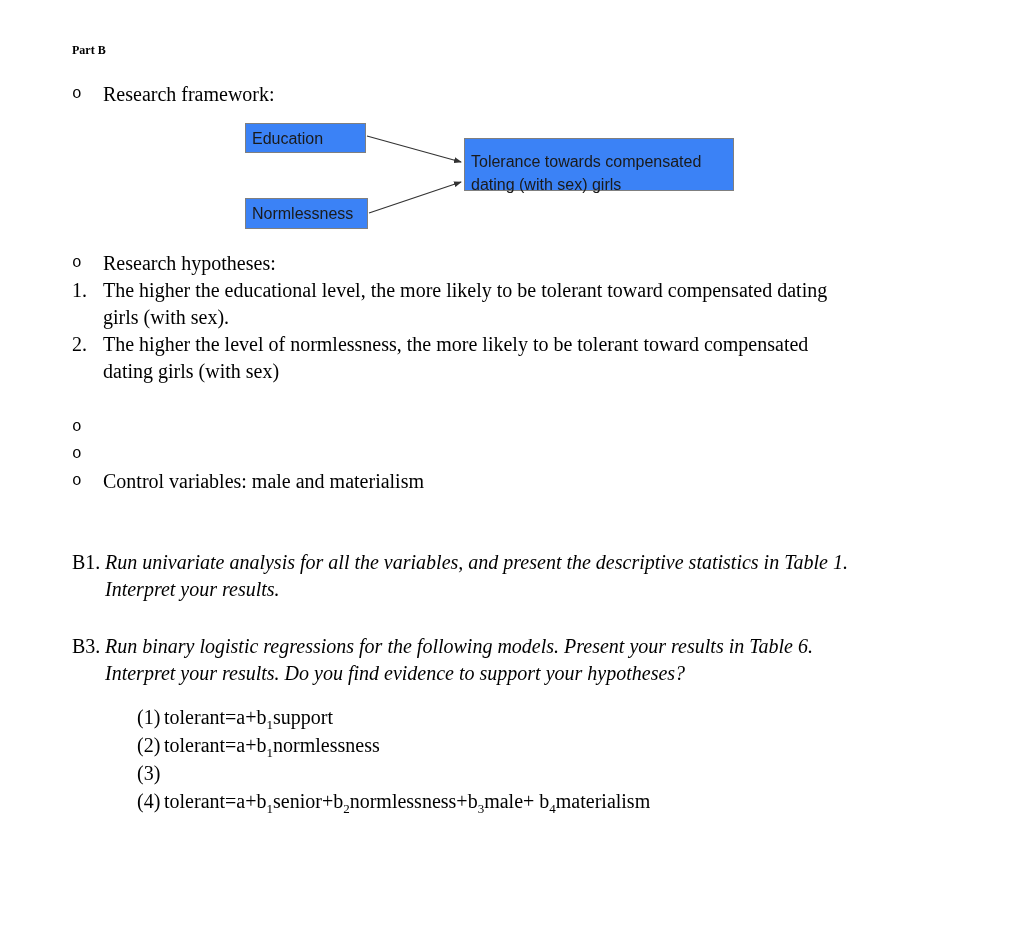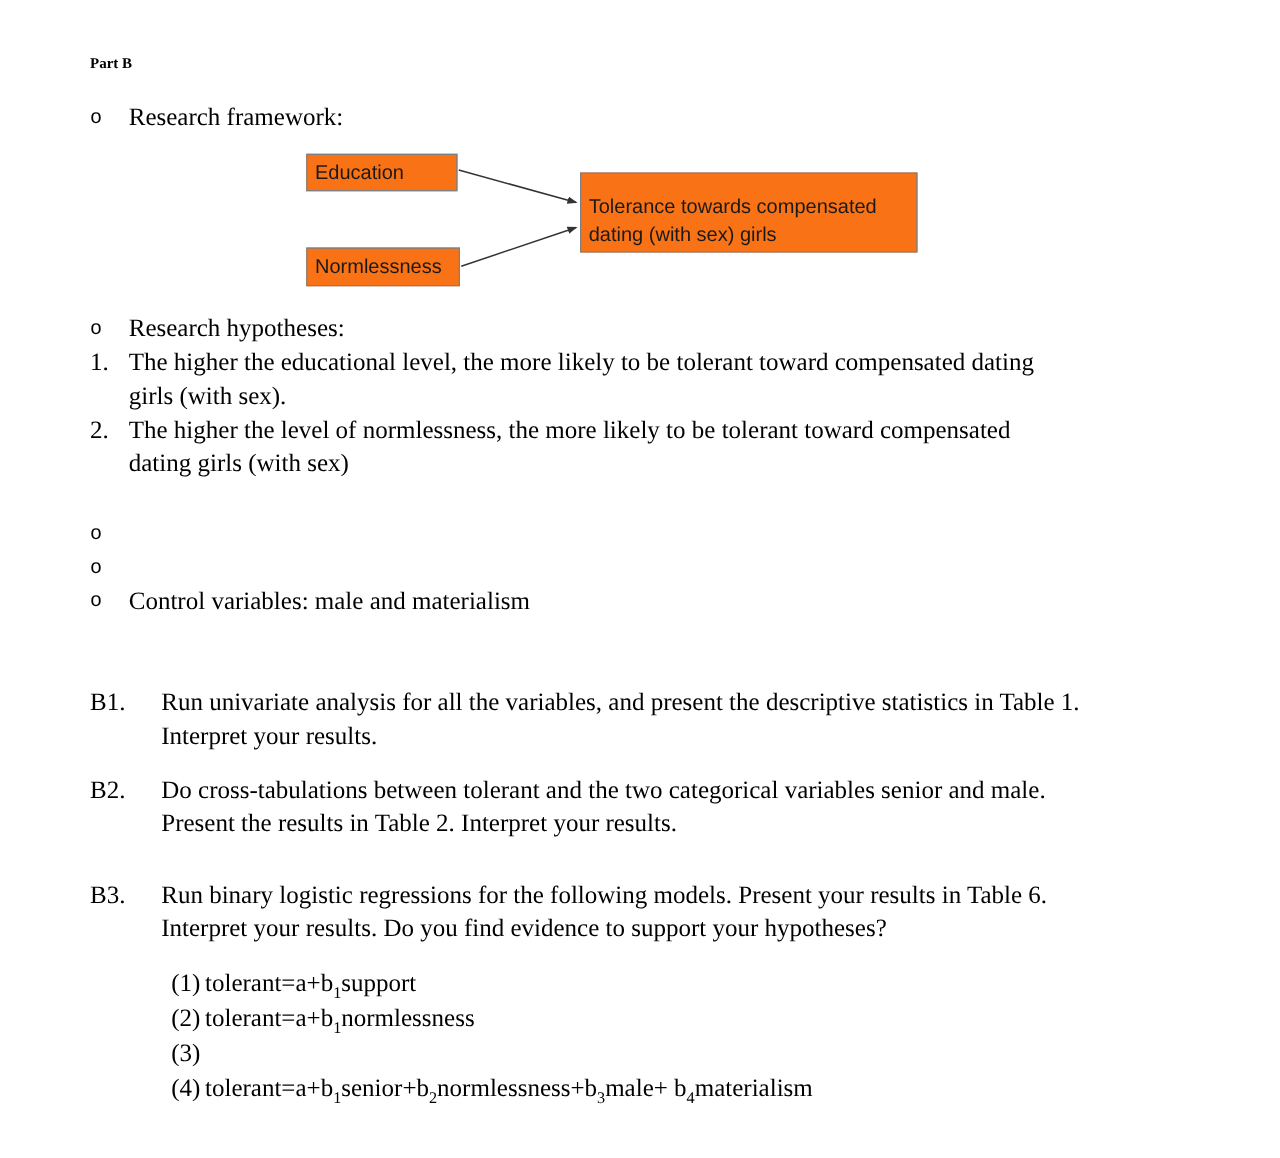--- a/index.html
+++ b/index.html
@@ -27,38 +27,38 @@
   .li .li-text { white-space: pre-line; }
 
   .mt-bullet1 { margin-top: 17px; }
 
   
   .diagram { position: relative; margin-top: 13px; margin-left: 0; height: 112px; width: 700px; }
   .diagram svg.arrows { position: absolute; left: 0; top: 0; }
   .dbox {
     position: absolute;
     border: 1.5px solid #7f7f7f;
-    background: #f97316;
+    background: #3b82f6;
     font-family: "Liberation Sans", "DejaVu Sans", sans-serif;
     font-size: 16px; line-height: 23px; color: #1a1a1a;
     box-sizing: border-box;
     display: flex; align-items: center;
     padding: 1px 6px;
   }
   .box-edu  { left: 173px; top: 2px;  width: 121px; height: 30px; }
   .box-norm { left: 173px; top: 77px; width: 123px; height: 31px; }
-  .box-outcome { left: 392px; top: 17px; width: 270px; height: 64px; align-items: flex-end; padding-top: 17px; }
+  .box-outcome { left: 392px; top: 17px; width: 270px; height: 53px; align-items: center; padding-top: 17px; }
 
   .hyp-group { margin-top: 17px; }
   .vars-group { margin-top: 29px; }
 
   .tasks-group { margin-top: 54px; }
-  .task { display: flex; align-items: flex-start; gap: 24px; }
+  .task { display: flex; align-items: flex-start; }
   .task .t-label { flex: 0 0 33px; width: 33px; }
-  .task .t-text { white-space: pre-line; }
+  .task .t-text { white-space: pre-line; font-style: italic; }
   .task + .task { margin-top: 30px; }
   .task-2 { margin-top: 16px !important; }
 
   .equations { margin-top: 16px; padding-left: 65px; }
   .equation { display: flex; align-items: flex-start; line-height: 28px; }
   .equation .e-label { flex: 0 0 27px; width: 27px; }
   sub { font-size: 13px; line-height: 0; }
 </style>
 </head>
 <body>
@@ -121,25 +121,20 @@
       <span class="li-text">Control variables: male and materialism</span>
     </div>
   </div>
 
   <div class="tasks-group">
     <div class="task">
       <span class="t-label">B1.</span>
       <span class="t-text">Run univariate analysis for all the variables, and present the descriptive statistics in Table 1.
 Interpret your results.</span>
     </div>
-    <div class="task task-2">
-      <span class="t-label">B2.</span>
-      <span class="t-text">Do cross-tabulations between tolerant and the two categorical variables senior and male.
-Present the results in Table 2. Interpret your results.</span>
-    </div>
     <div class="task">
       <span class="t-label">B3.</span>
       <span class="t-text">Run binary logistic regressions for the following models. Present your results in Table 6.
 Interpret your results. Do you find evidence to support your hypotheses?</span>
     </div>
   </div>
 
   <div class="equations">
     <div class="equation">
       <span class="e-label">(1)</span>

